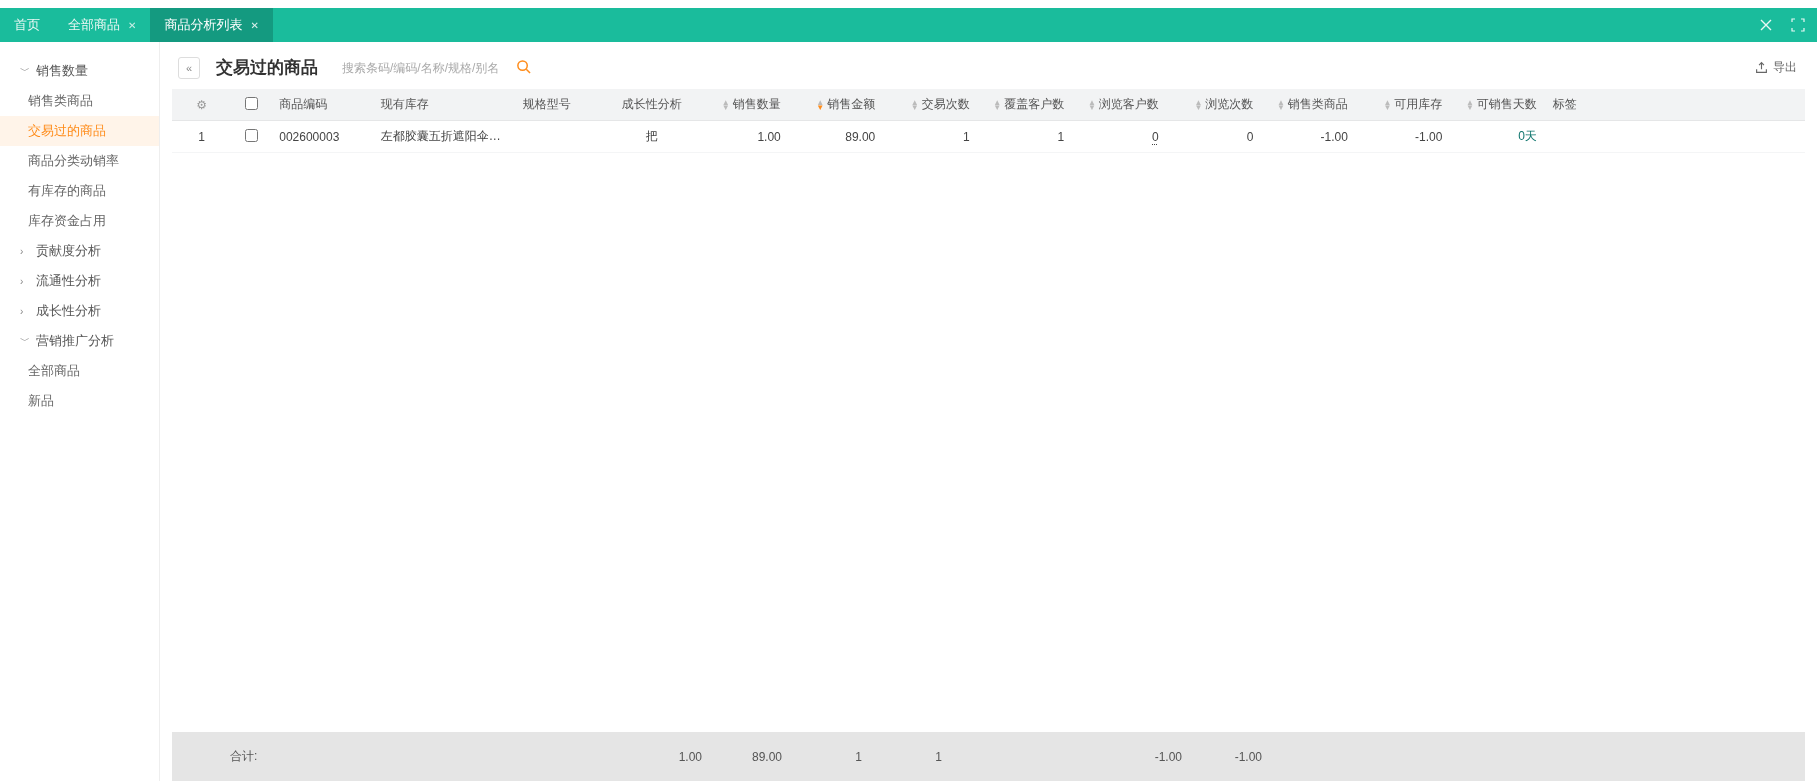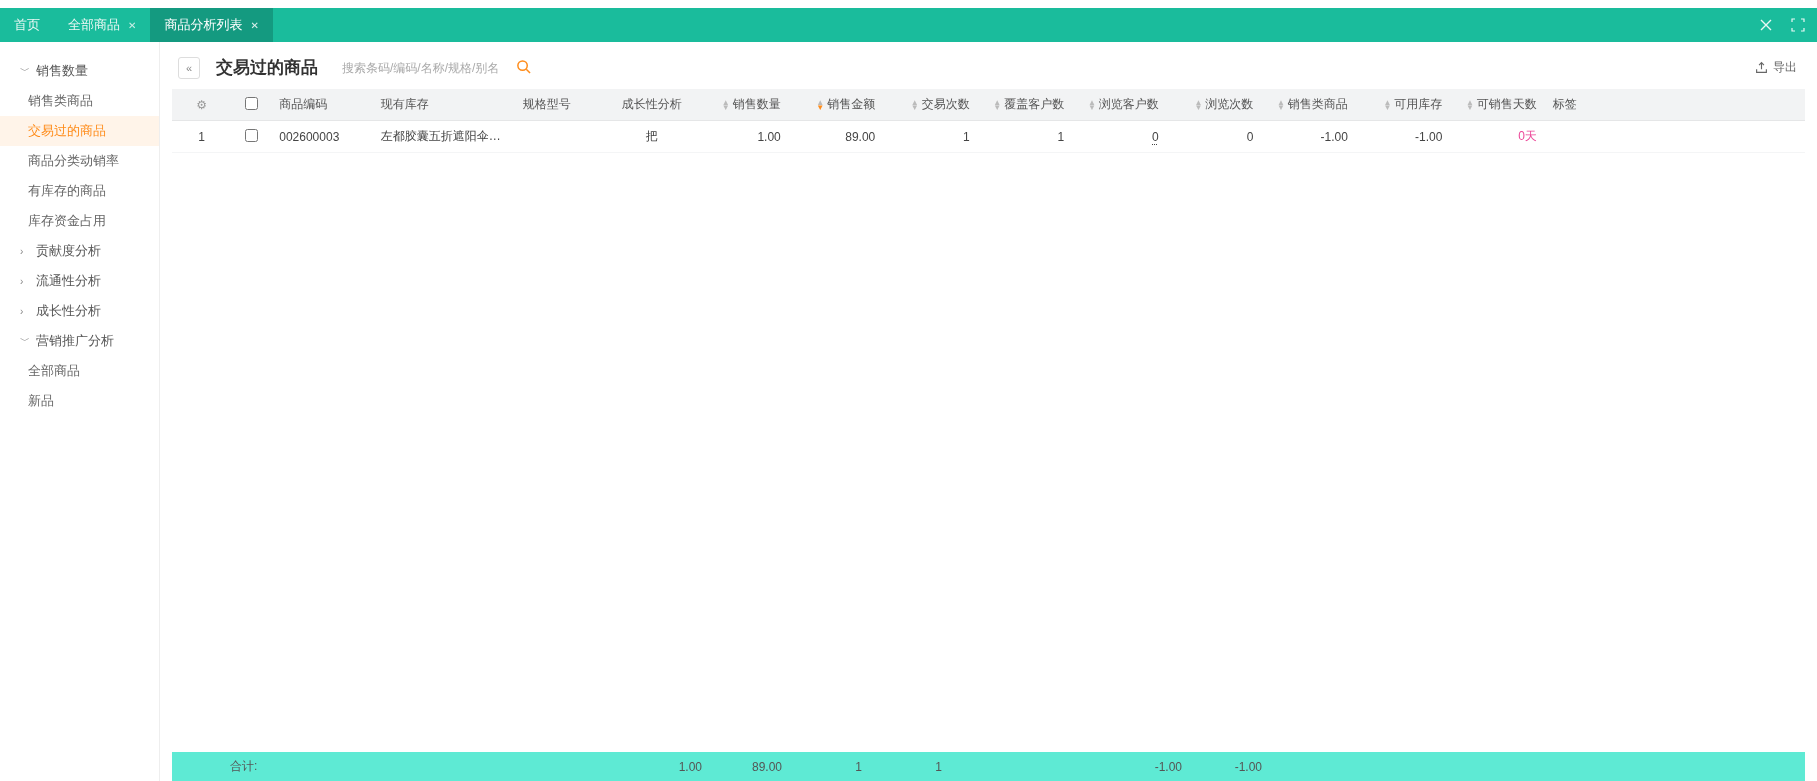--- a/index.html
+++ b/index.html
@@ -79,25 +79,25 @@
   white-space: nowrap; overflow: hidden;
 }
 .grid th.num, .grid td.num { text-align: right; }
 .grid th.center, .grid td.center { text-align: center; }
 .grid td { padding: 7px 8px; font-size: 12px; color: #444; border-bottom: 1px solid #f4f5f6; white-space: nowrap; overflow: hidden; text-overflow: ellipsis; }
 .sort { display: inline-flex; flex-direction: column; line-height: 5px; font-size: 8px; color: #bbb; margin-right: 3px; vertical-align: middle; }
 .sort.active-down .down { color: #ff8c1a; }
 .gear { color: #999; }
 .chk { width: 13px; height: 13px; }
 .underlined { text-decoration: underline dotted; text-underline-offset: 3px; cursor: pointer; }
-.red { color: #ec4899; }
+.red { color: #0f766e; }
 .footer-row {
   position: absolute; left: 12px; right: 12px; bottom: 0;
-  background: #5eead4; display: flex; align-items: center;
-  padding: 6px 8px; font-size: 12px; color: #555;
+  background: #e5e5e5; display: flex; align-items: center;
+  padding: 16px 8px; font-size: 12px; color: #555;
 }
 .footer-cell { overflow: hidden; white-space: nowrap; }
 </style>
 </head>
 <body>
 
 <div class="thin-top"></div>
 
 <div class="tabbar">
   <div id="tabs-mount" style="display: flex;">

